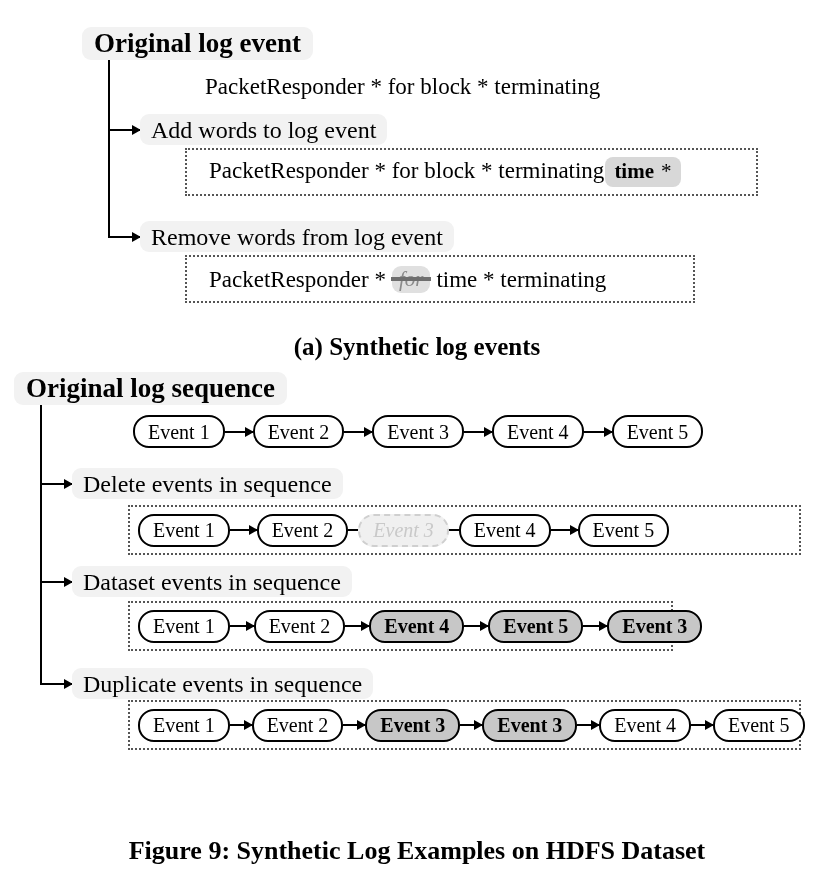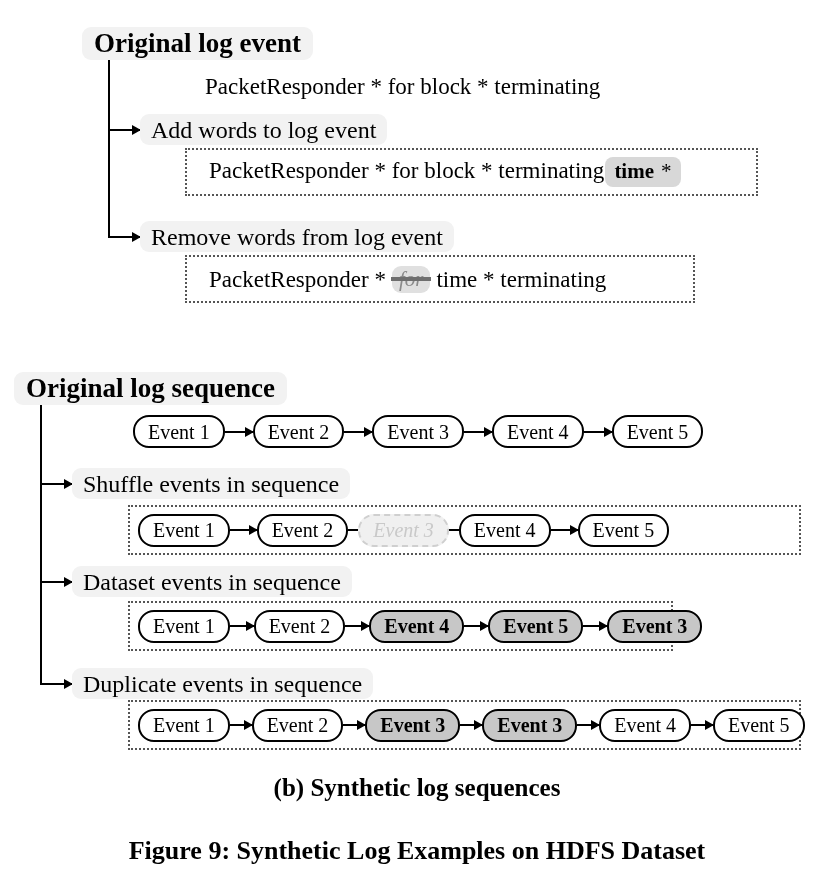--- a/index.html
+++ b/index.html
@@ -217,39 +217,40 @@
   <div class="dotted-box" style="left:185px; top:255px; width:510px; height:48px;">
     <div class="log-line" style="align-items:center;">
       <span>PacketResponder *</span>
       <span class="removed-chip">
         <span>for</span>
       </span>
       <span>time * terminating</span>
     </div>
   </div>
 
+  <div class="sub-caption" style="top:334px;">(a) Synthetic log events</div>
 
   <div class="node-label" style="left:14px; top:372px; height:33px;">Original log sequence</div>
 
   <div class="trunk" style="left:40px; top:405px; height:280px;"></div>
 
   <div class="chain" style="left:133px; top:415px;">
     <div class="ev">Event 1</div>
     <div class="arrow" style="width:28px;"></div>
     <div class="ev">Event 2</div>
     <div class="arrow" style="width:28px;"></div>
     <div class="ev">Event 3</div>
     <div class="arrow" style="width:28px;"></div>
     <div class="ev">Event 4</div>
     <div class="arrow" style="width:28px;"></div>
     <div class="ev">Event 5</div>
   </div>
 
   <div class="branch-arm" style="left:40px; top:483px; width:32px;"></div>
-  <div class="branch-label" style="left:72px; top:468px; height:31px;">Shuffle events in sequence</div>
+  <div class="branch-label" style="left:72px; top:468px; height:31px;">Delete events in sequence</div>
 
   <div class="dotted-box" style="left:128px; top:505px; width:673px; height:50px;">
     <div class="chain" style="position:relative; left:8px;">
       <div class="ev">Event 1</div>
       <div class="arrow" style="width:27px;"></div>
       <div class="ev">Event 2</div>
       <div class="arrow through" style="width:144px; margin-right:-134px;"></div>
       <div class="ev ghost">Event 3</div>
       <div style="width:10px; flex:none;"></div>
       <div class="ev">Event 4</div>
@@ -287,17 +288,16 @@
       <div class="ev hl">Event 3</div>
       <div class="arrow" style="width:22px;"></div>
       <div class="ev hl">Event 3</div>
       <div class="arrow" style="width:22px;"></div>
       <div class="ev">Event 4</div>
       <div class="arrow" style="width:22px;"></div>
       <div class="ev">Event 5</div>
     </div>
   </div>
 
-  <div class="sub-caption" style="top:775px;">(b) Synthetic log sequences</div>
 
   <div class="fig-caption" style="top:838px;">Figure 9: Synthetic Log Examples on HDFS Dataset</div>
 
 </div>
 
 </body></html>

